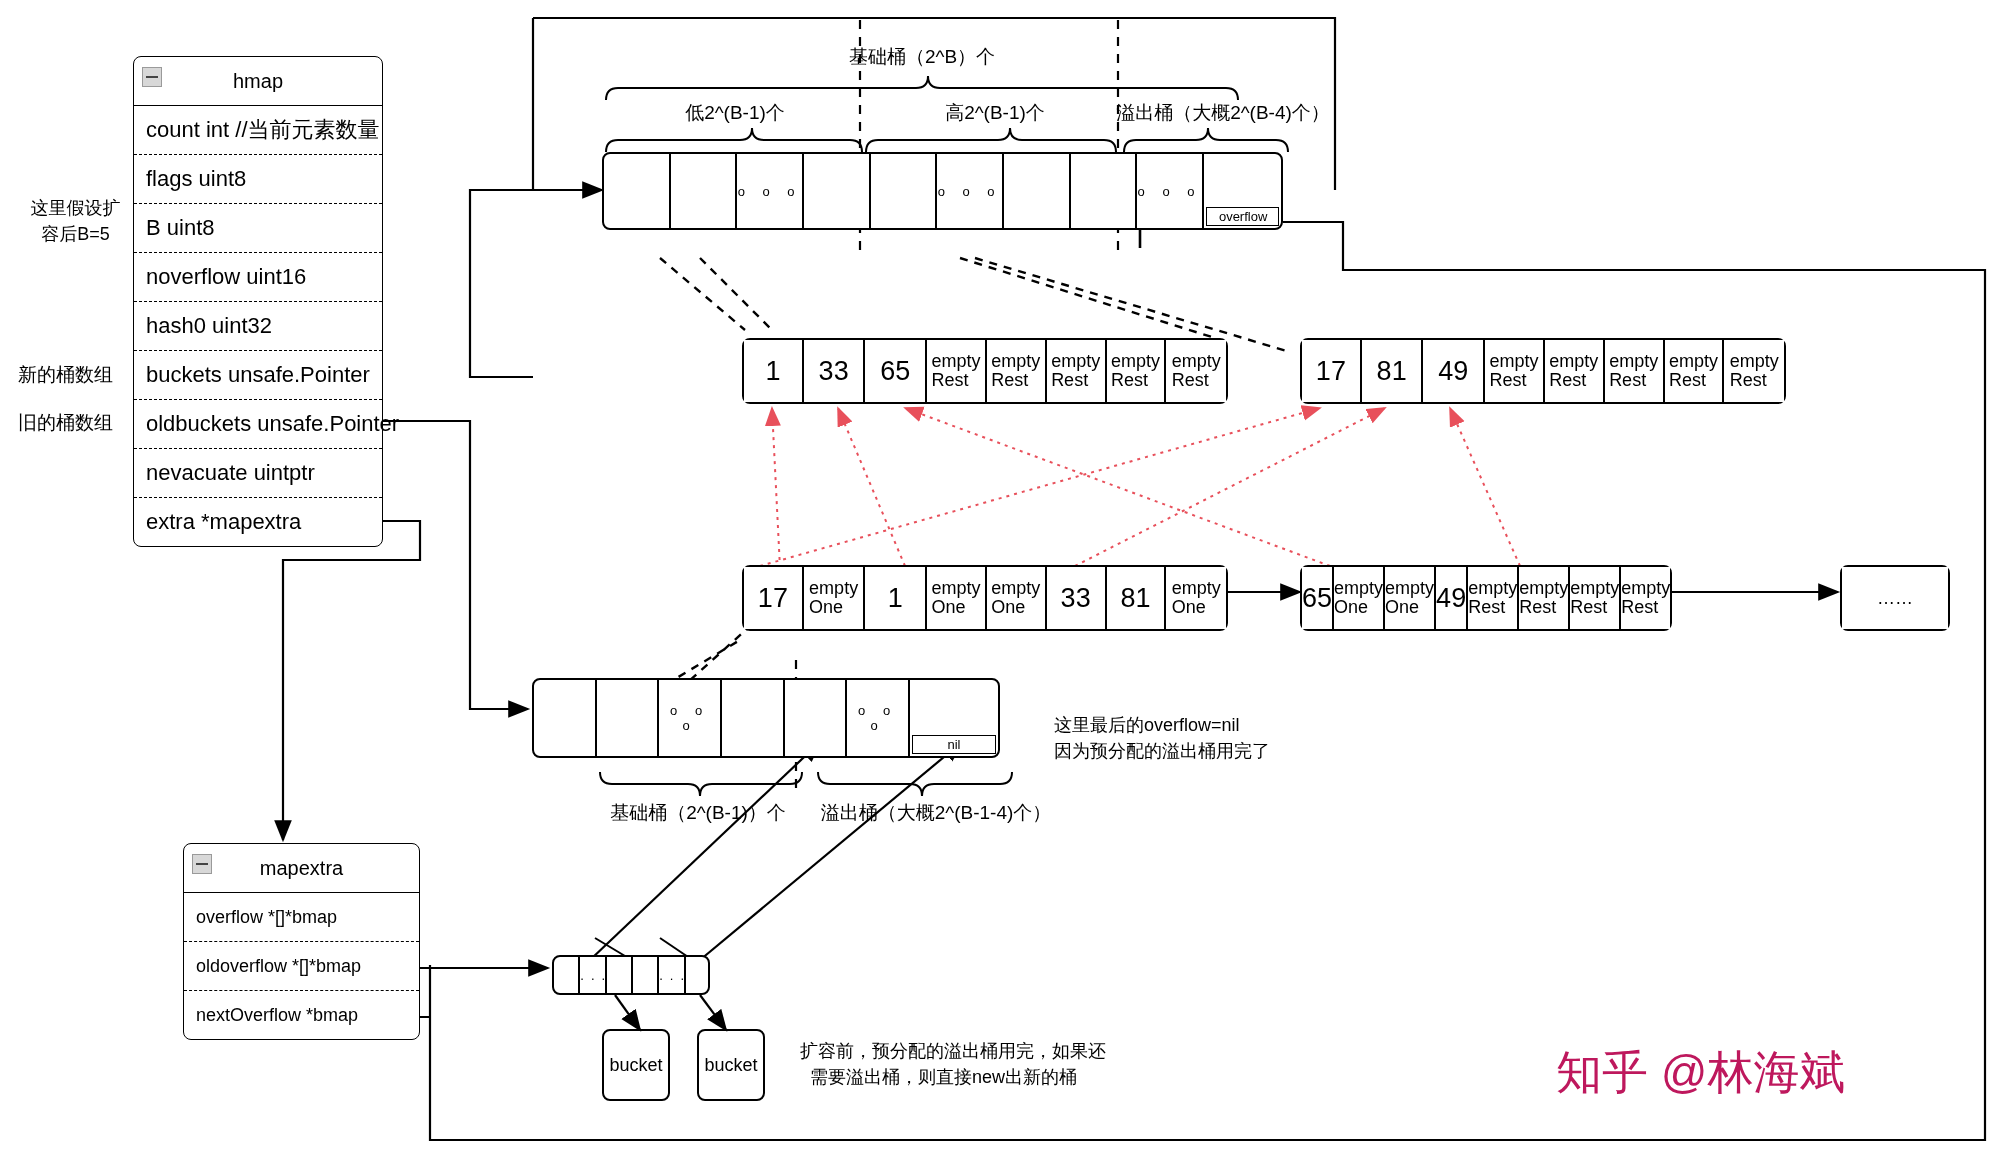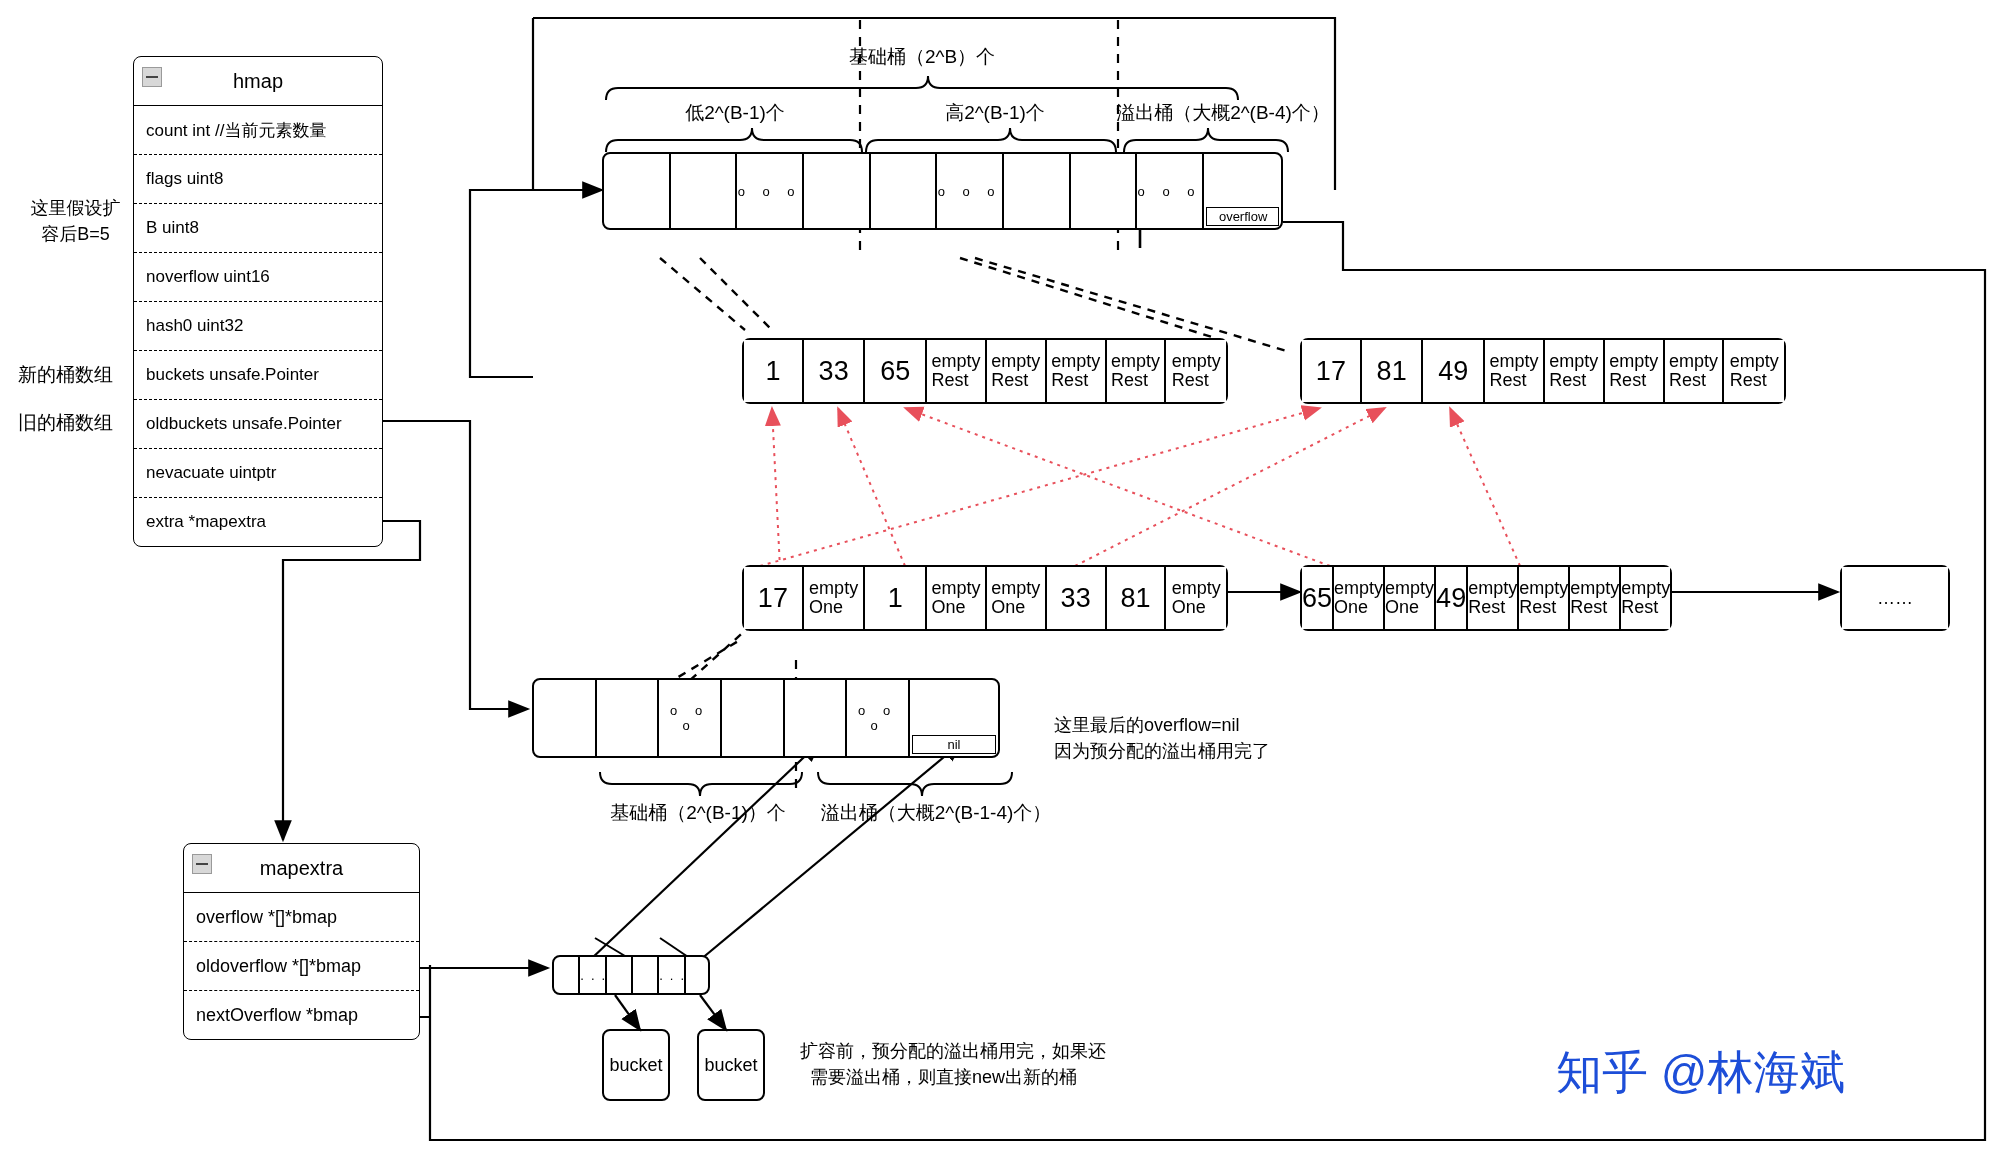--- a/index.html
+++ b/index.html
@@ -7,21 +7,21 @@
   #stage{position:relative;width:2003px;height:1154px;overflow:hidden;background:#fff;}
   .abs{position:absolute;box-sizing:border-box;border-radius:8px;}
 
   
   .struct{border:1.6px solid #000;background:#fff;}
   .struct .hdr{height:48px;display:flex;align-items:center;justify-content:center;
      position:relative;border-bottom:1.6px solid #000;font-size:20px;}
   .struct .minus{position:absolute;left:8px;top:10px;width:18px;height:18px;
      background:#d8d8d8;border:1px solid #9a9a9a;}
   .struct .minus:after{content:"";position:absolute;left:3px;top:8px;width:12px;height:2px;background:#444;}
-  .struct .row{height:48px;display:flex;align-items:center;padding-left:12px;font-size:17px;
+  .struct .row{height:48px;display:flex;align-items:center;padding-left:12px;font-size:22px;
      border-bottom:1.6px dashed #000;white-space:nowrap;}
   .struct .row.last{border-bottom:none;}
 
   
   .arr{display:flex;border:2px solid #000;background:#fff;}
   .arr > .cell{border-right:2px solid #000;display:flex;flex-direction:column;
      align-items:center;justify-content:center;font-size:21px;line-height:1.05;background:#fff;}
   .arr > .cell:last-child{border-right:none;}
   .cell .big{font-size:27px;}
   .cell .sm{font-size:18px;}
@@ -32,21 +32,21 @@
      position:relative;text-decoration:underline;}
   .slots > div:last-child{border-right:none;}
   .slots .ddd{position:absolute;left:0;right:0;top:50%;transform:translateY(-50%);
      text-align:center;font-size:13px;letter-spacing:7px;}
   .tag{position:absolute;left:2px;right:2px;bottom:2px;border:1px solid #000;
      font-size:13px;text-align:center;background:#fff;padding:1px 12px;}
 
   .lbl{position:absolute;font-size:19px;white-space:nowrap;}
   .lbl.c{text-align:center;}
   .note{position:absolute;font-size:18px;line-height:1.45;white-space:pre;}
-  .wm{position:absolute;font-size:46px;color:#1d4ed8;white-space:nowrap;}
+  .wm{position:absolute;font-size:46px;color:#be185d;white-space:nowrap;}
   svg.ov{position:absolute;left:0;top:0;width:2003px;height:1154px;pointer-events:none;}
 </style>
 </head>
 <body>
 
 <div id="stage">
 
   <svg class="ov" viewBox="0 0 2003 1154">
     <defs>
       <marker id="ah" markerWidth="11" markerHeight="11" refX="9" refY="4" orient="auto">

